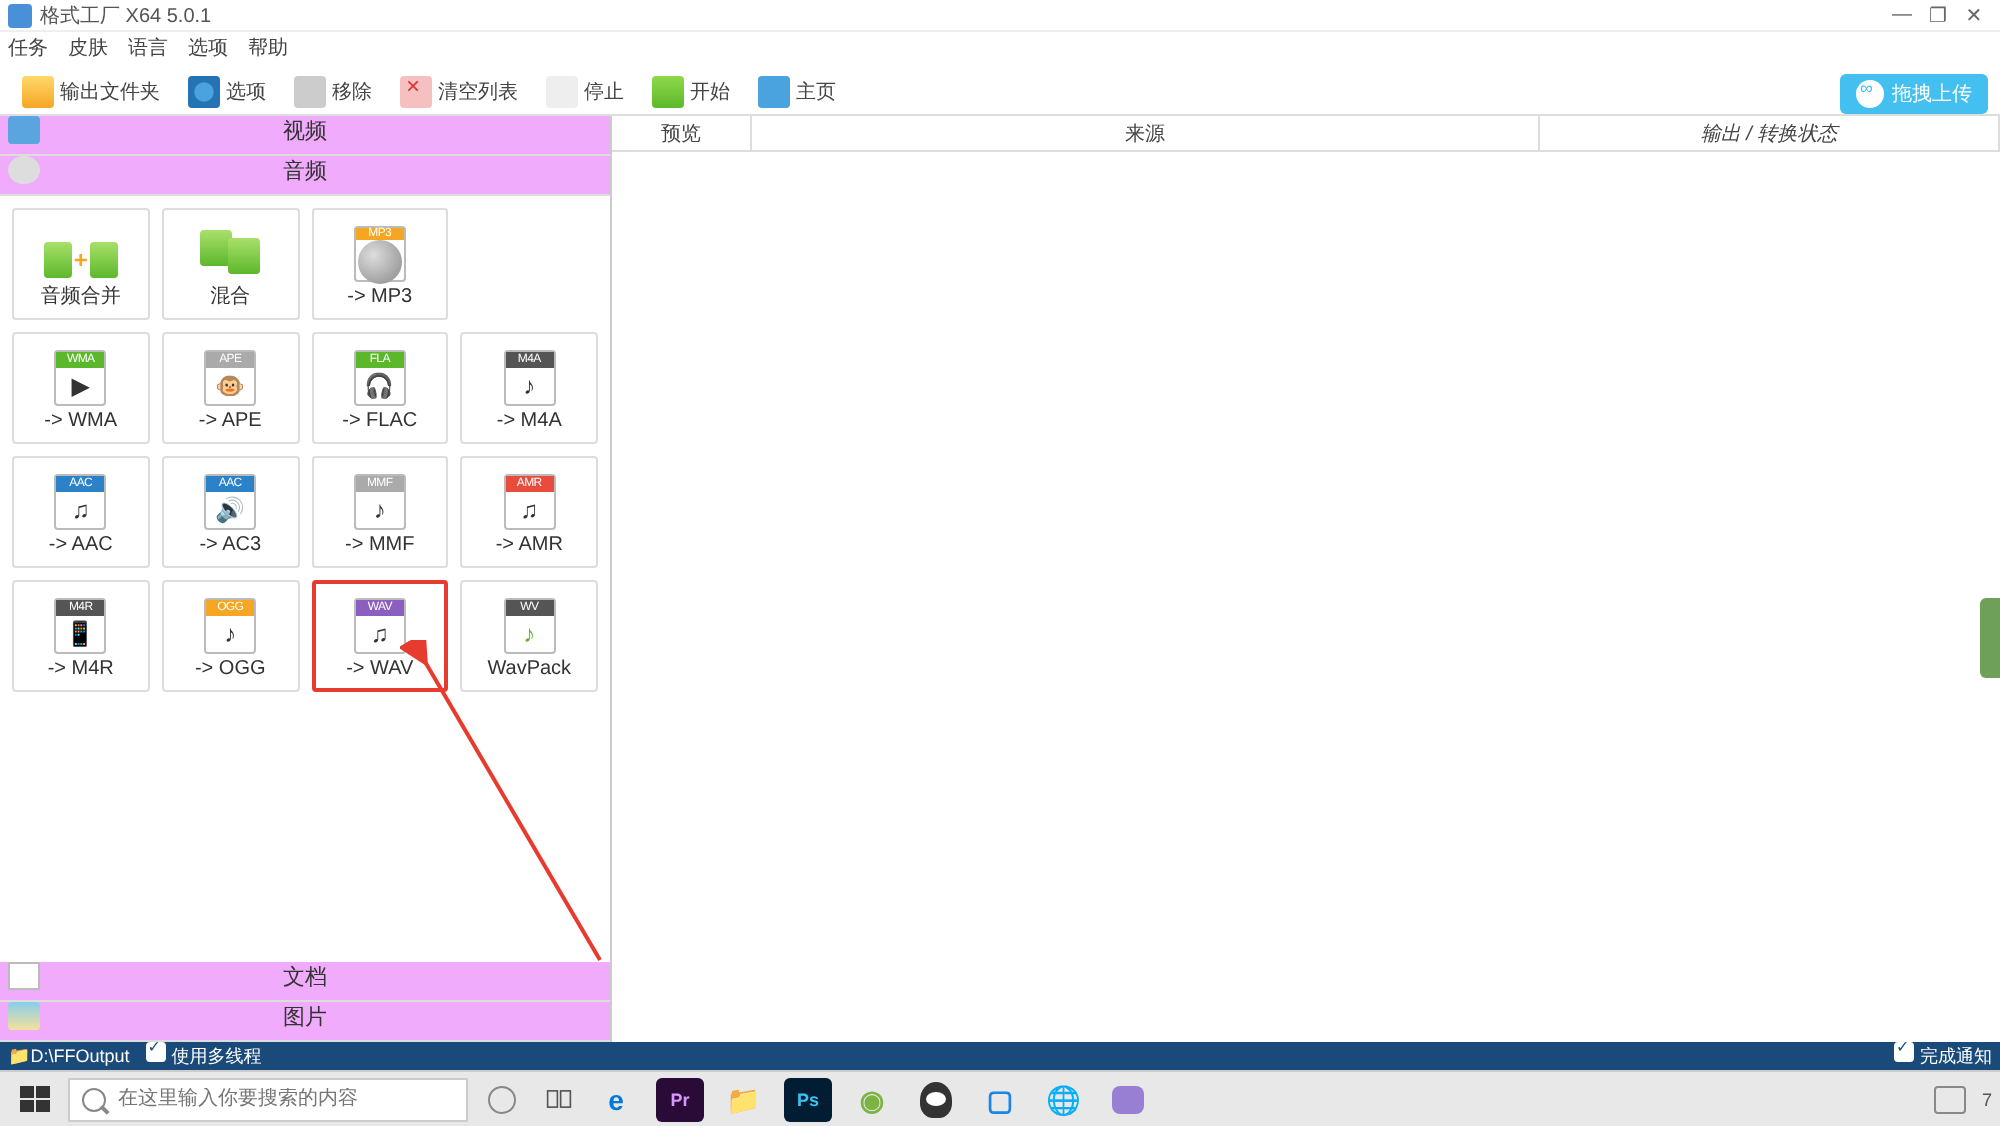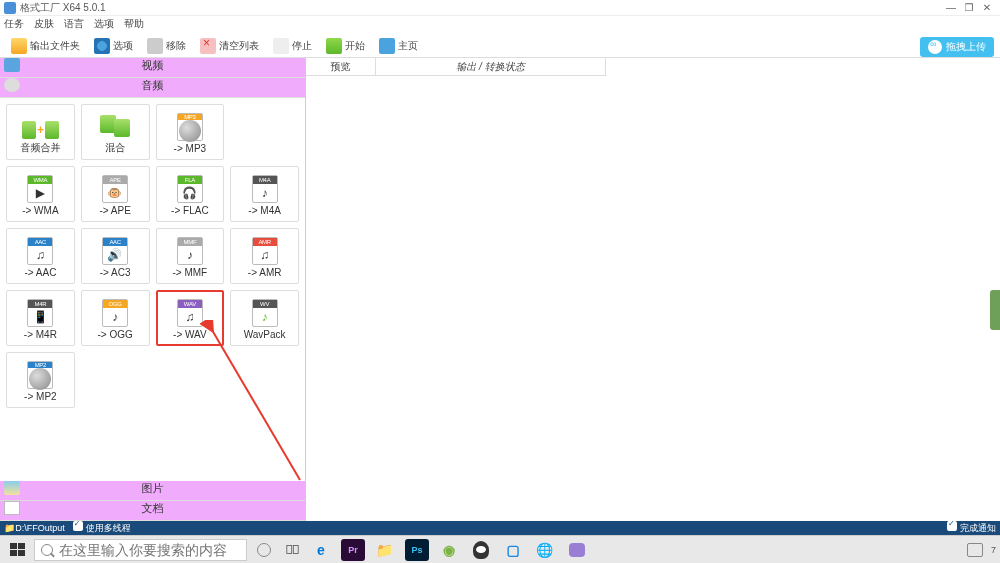--- a/index.html
+++ b/index.html
@@ -38,40 +38,40 @@
 .fbox .tag{width:100%;height:8px;font-size:6px;color:#fff;display:flex;align-items:center;justify-content:center;letter-spacing:-0.3px;}
 .fbox .gl{flex:1;display:flex;align-items:center;justify-content:center;font-size:12px;}
 .tag-green{background:#5cb82b;} .tag-orange{background:#f5a623;} .tag-blue{background:#2c82c9;} .tag-dark{background:#555;} .tag-purple{background:#8b5fbf;} .tag-red{background:#e74c3c;} .tag-gray{background:#aaa;}
 .bigcircle{width:22px;height:22px;border-radius:50%;background:radial-gradient(circle at 35% 35%,#ddd,#888);}
 .joinic{display:flex;align-items:center;gap:1px;}
 .joinic .m{width:14px;height:18px;background:linear-gradient(#a8e06b,#5cb82b);border-radius:2px;}
 .joinic .pl{color:#f5a623;font-size:12px;font-weight:bold;}
 .mixic{width:30px;height:26px;position:relative;}
 .mixic::before,.mixic::after{content:"";position:absolute;width:16px;height:18px;background:linear-gradient(#a8e06b,#5cb82b);border-radius:2px;}
 .mixic::before{left:0;top:2px;} .mixic::after{right:0;top:6px;}
-.content{flex:1;display:flex;flex-direction:row;}
+.content{flex:1;display:flex;flex-direction:column;}
 .headers{height:18px;display:flex;border-bottom:1px solid #ddd;background:#fff;}
 .headers>div{border-right:1px solid #ddd;display:flex;align-items:center;justify-content:center;font-size:10px;color:#444;}
 .headers .h1{width:70px;} .headers .h2{flex:1;} .headers .h3{width:230px;font-style:italic;}
 .empty-area{flex:1;background:#fff;position:relative;}
 svg.arrow{position:absolute;left:200px;top:320px;pointer-events:none;}
 .right-handle{position:absolute;right:0;top:50%;width:10px;height:40px;background:#6fa05a;border-radius:3px 0 0 3px;}
 .status{height:14px;background:#1a4a7a;color:#fff;display:flex;align-items:center;font-size:9px;padding:0 4px;}
 .status .chk{width:10px;height:10px;background:#fff;margin-right:3px;display:inline-block;border-radius:2px;position:relative;}
 .status .chk::after{content:"✓";color:#1a4a7a;font-size:8px;position:absolute;left:1px;top:-2px;}
 .status .sp{margin-left:8px;}
 .status .rt{margin-left:auto;}
 .taskbar{height:28px;background:#e8e8e8;display:flex;align-items:center;padding:0 4px;gap:4px;border-top:1px solid #ccc;}
 .start{width:26px;height:22px;display:flex;align-items:center;justify-content:center;cursor:pointer;}
 .win{display:grid;grid-template-columns:7px 7px;grid-template-rows:6px 6px;gap:1px;}
 .win>div{background:#333;}
 .search{flex:0 0 200px;height:22px;background:#fff;border:1px solid #ccc;display:flex;align-items:center;padding:0 6px;gap:6px;}
 .search .sic{width:12px;height:12px;border:1.5px solid #888;border-radius:50%;position:relative;}
 .search .sic::after{content:"";position:absolute;width:5px;height:1.5px;background:#888;right:-3px;bottom:-1px;transform:rotate(45deg);}
-.search input{border:none;outline:none;font-size:14px;flex:1;}
+.search input{border:none;outline:none;font-size:10px;flex:1;}
 .tk{width:22px;height:22px;display:flex;align-items:center;justify-content:center;font-size:13px;cursor:pointer;border-radius:2px;}
 .tk.cortana{border:1.5px solid #888;border-radius:50%;width:14px;height:14px;margin:0 6px;}
 .tk.task svg{width:13px;height:13px;}
 .app{width:24px;height:22px;display:flex;align-items:center;justify-content:center;cursor:pointer;margin:0 2px;font-size:14px;font-weight:bold;border-radius:3px;}
 .edge{color:#0078d7;} .pr{background:#2a0a36;color:#d797ff;font-size:9px;} .fx{color:#f5a623;} .ps{background:#001d34;color:#39c3f2;font-size:9px;}
 .and{color:#7cb342;} .qq{width:16px;height:18px;background:#333;border-radius:50% 50% 40% 40%;position:relative;}
 .qq::after{content:"";position:absolute;width:10px;height:7px;background:#fff;border-radius:50%;left:3px;top:5px;}
 .ph{color:#1b87e0;} .gl2{color:#999;} .msg{background:#997fd4;border-radius:4px;width:16px;height:14px;}
 .tray{margin-left:auto;display:flex;align-items:center;gap:8px;font-size:9px;color:#555;}
 .tray .nic{width:16px;height:14px;border:1px solid #888;border-radius:2px;}
@@ -272,47 +272,37 @@
           </div>
         <div class="tile">
             <div class="ticon">
               <div class="fbox">
                 <div class="tag tag-dark">WV</div>
                 <div class="gl" style="color:#5cb82b">♪</div>
               </div>
             </div>
             <span>WavPack</span>
           </div>
-        <div class="tile">
-            <div class="ticon">
-              <div class="fbox">
-                <div class="tag tag-blue">MP2</div>
-                <div class="gl">
-                  <div class="bigcircle"></div>
-                </div>
-              </div>
-            </div>
-            <span>-&gt; MP2</span>
-          </div>
-      </div>
-    </div>
-
+      </div>
+    </div>
+
+    <div class="cat doc">
+        <span class="cic"></span>
+        <span>文档</span>
+      </div>
     <div class="cat image">
         <span class="cic"></span>
         <span>图片</span>
       </div>
-    <div class="cat doc">
-        <span class="cic"></span>
-        <span>文档</span>
-      </div>
   </div>
 
   <div class="content">
     <div class="headers">
       <div class="h1">预览</div>
+      <div class="h2">来源</div>
       <div class="h3">输出 / 转换状态</div>
     </div>
     <div class="empty-area">
       <div class="right-handle"></div>
     </div>
   </div>
 </div>
 
 <svg class="arrow" width="120" height="180">
   <defs>

